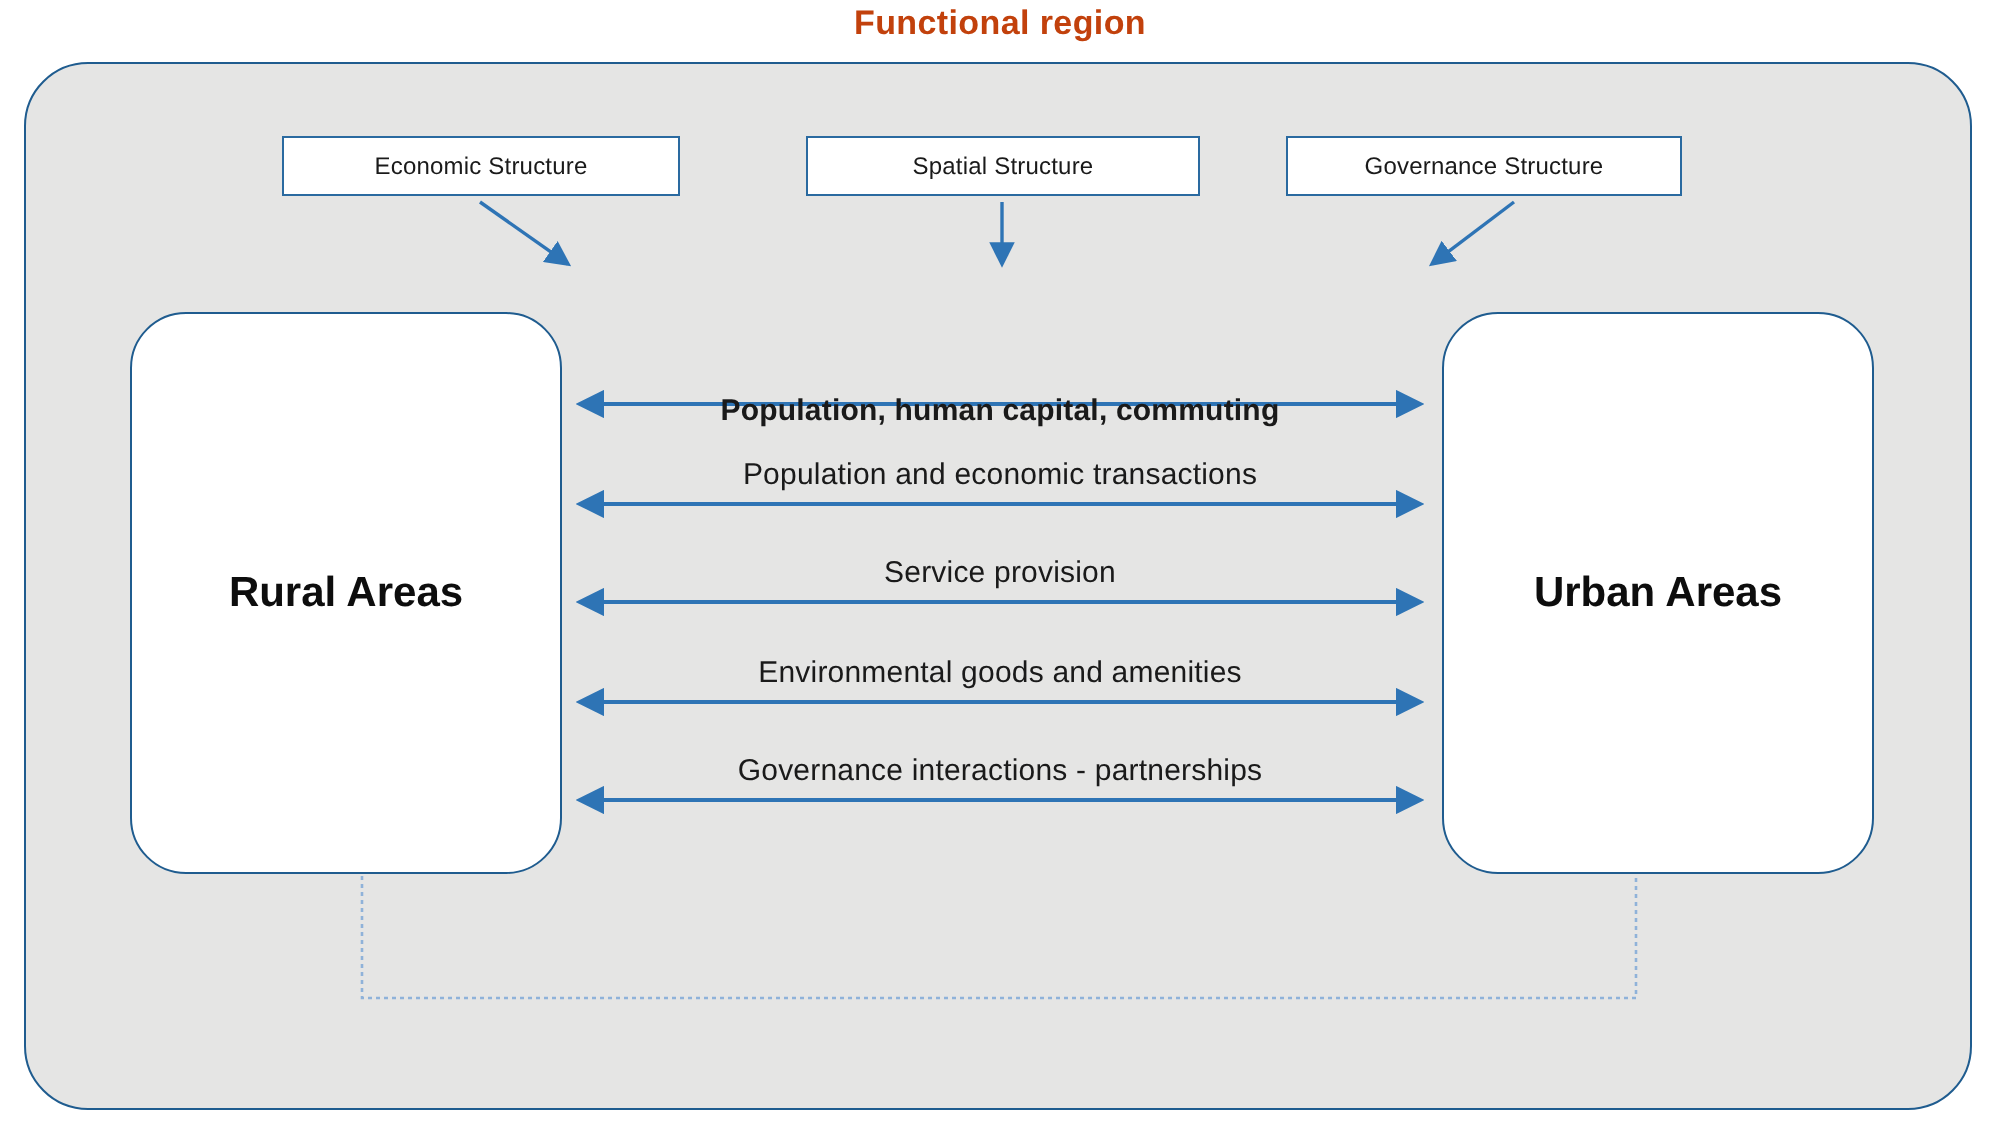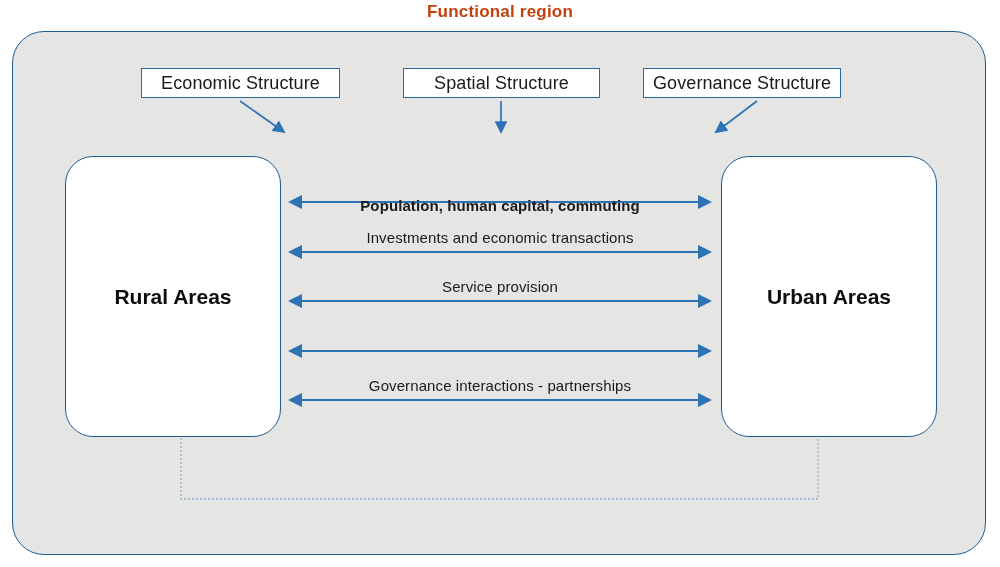--- a/index.html
+++ b/index.html
@@ -40,21 +40,21 @@
   .structure-box {
     position: absolute;
     top: 68px;
     height: 30px;
     background: #ffffff;
     border: 1.6px solid #2a6aa0;
     box-sizing: border-box;
     display: flex;
     align-items: center;
     justify-content: center;
-    font-size: 18px;
+    font-size: 12px;
     color: #1a1a1a;
     letter-spacing: 0.1px;
   }
   .structure-economic  { left: 141px; width: 199px; }
   .structure-spatial   { left: 403px; width: 197px; }
   .structure-governance{ left: 643px; width: 198px; }
 
   .area-node {
     position: absolute;
     top: 156px;
@@ -148,18 +148,19 @@
   </div>
 
   <div class="area-node area-rural">
     <span>Rural Areas</span>
   </div>
   <div class="area-node area-urban">
     <span>Urban Areas</span>
   </div>
 
   <div class="flow-label flow-label-0">Population, human capital, commuting</div>
-  <div class="flow-label flow-label-1">Investments and economic transactions</div>
+  <div class="flow-label flow-label-1">Population and economic transactions</div>
   <div class="flow-label flow-label-2">Service provision</div>
+  <div class="flow-label flow-label-3">Environmental goods and amenities</div>
   <div class="flow-label flow-label-4">Governance interactions - partnerships</div>
 
 
 </div>
 
 </body></html>

